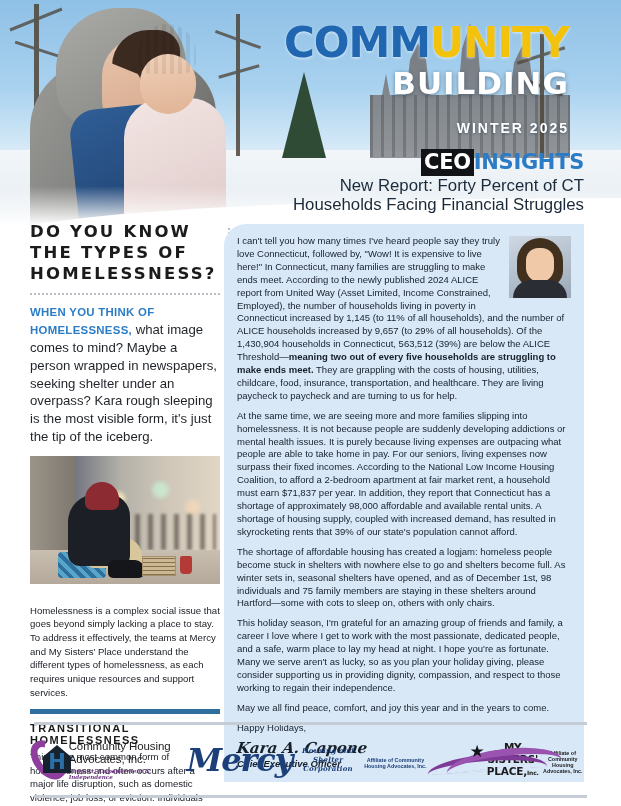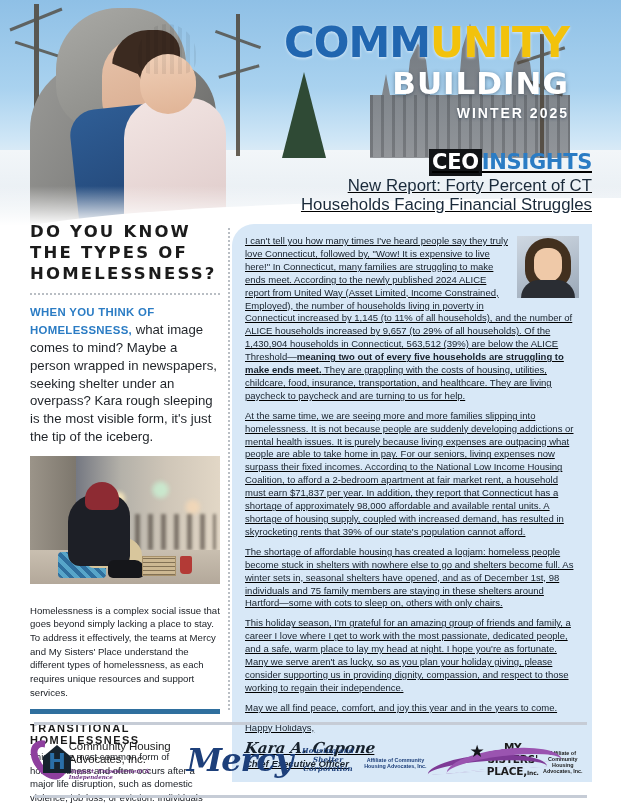--- a/index.html
+++ b/index.html
@@ -123,21 +123,21 @@
   }
   .mh-c1 { color: #2166b0; }
   .mh-c2 { color: #f2c20c; }
   .mh-building {
     font-size: 31px; font-weight: 800; color: #ffffff; letter-spacing: 1px;
     font-family: "DejaVu Sans", sans-serif; margin-top: 4px;
     text-shadow: 0 1px 4px rgba(40,60,80,.55);
   }
   .mh-winter {
     font-size: 14px; font-weight: 600; color: #ffffff; letter-spacing: 2px;
-    margin-top: 7px; text-shadow: 0 1px 3px rgba(40,60,80,.6);
+    margin-top: 22px; text-shadow: 0 1px 3px rgba(40,60,80,.6);
   }
 
   
   .leftcol { position: absolute; left: 30px; top: 222px; width: 190px; }
   .kicker-head {
     font-family: "DejaVu Sans", sans-serif;
     font-size: 16.5px; font-weight: 700; color: #1b1b1b;
     letter-spacing: 2.2px; line-height: 1.26; text-transform: uppercase;
   }
   .dotrule {
@@ -222,21 +222,21 @@
     letter-spacing: 1.5px; margin-bottom: 4px;
   }
 
   
   .vdots {
     position: absolute; left: 228px; top: 228px; width: 0; height: 482px;
     border-left: 2px dotted #b9bec4;
   }
 
   
-  .rightcol { position: absolute; left: 232px; top: 150px; width: 360px; text-decoration: underline; }
+  .rightcol { position: absolute; left: 224px; top: 150px; width: 360px; }
   .ceo-tag {
     text-align: right; font-family: "DejaVu Sans", sans-serif;
     font-size: 21px; font-weight: 800; letter-spacing: -.3px; margin-bottom: 2px;
   }
   .ceo-badge {
     background: #111316; color: #fff; padding: 1px 3px 2px;
   }
   .ceo-ins { color: #2b7cc4; }
   .ceo-title {
     text-align: right; font-size: 16.8px; font-weight: 400; color: #1a2a3a;

